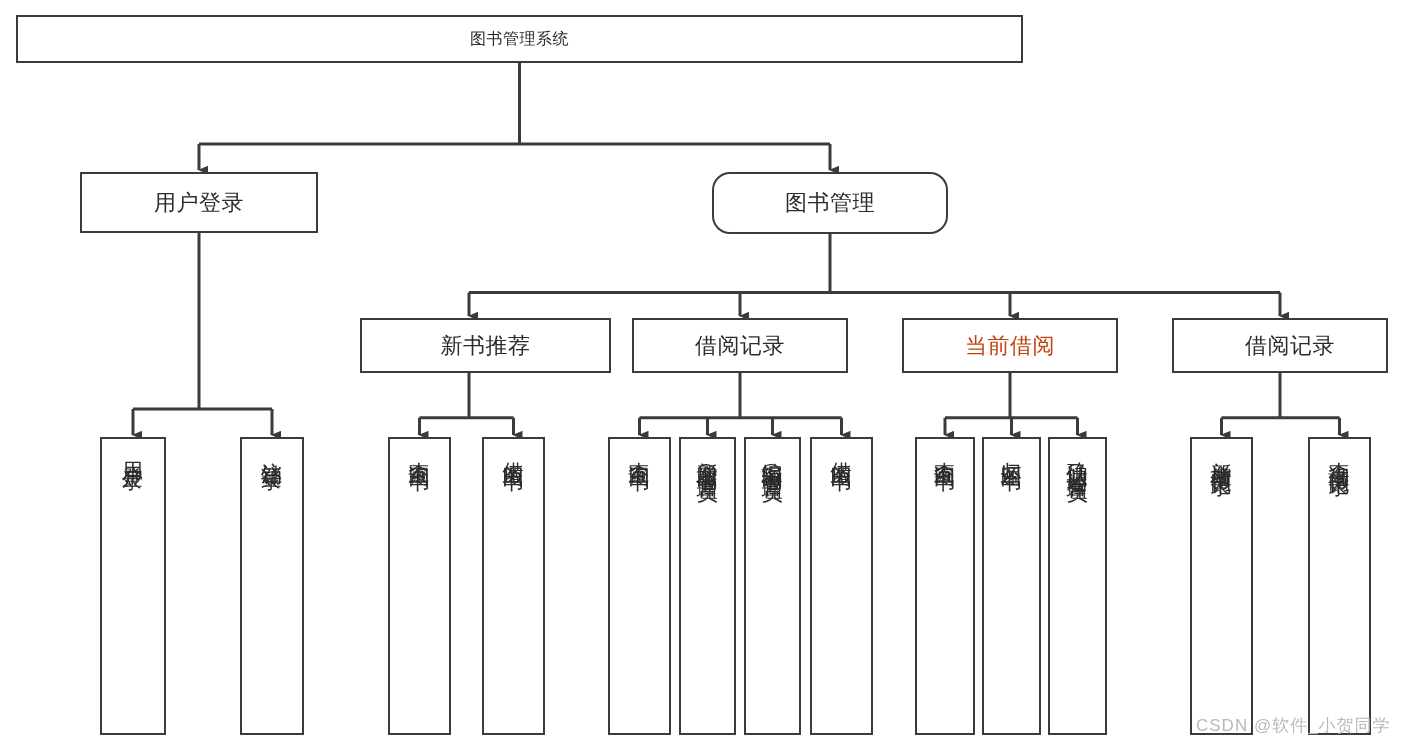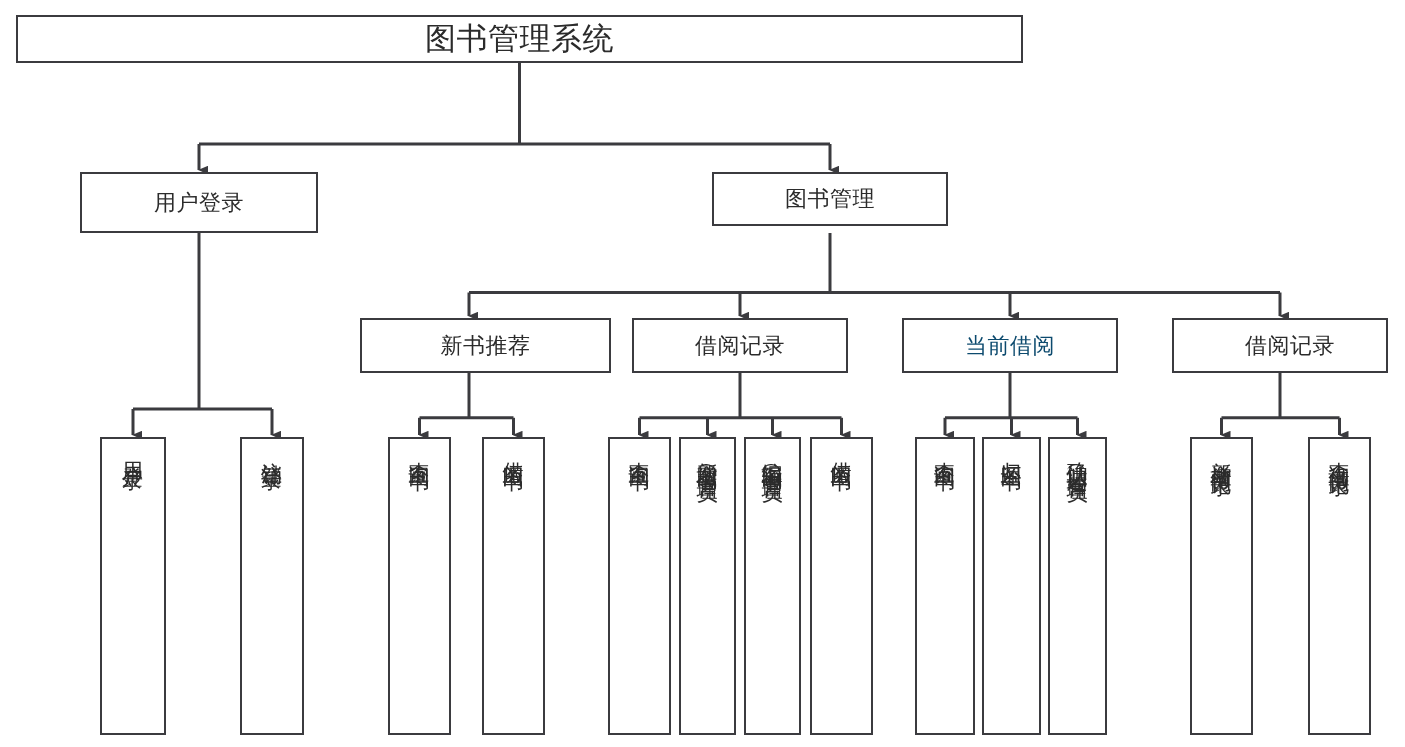--- a/index.html
+++ b/index.html
@@ -39,21 +39,21 @@
     color: #2b2b2b;
     text-align: center;
     line-height: 1.18;
     letter-spacing: 0.5px;
     white-space: nowrap;
   }
   .node-horizontal .node-label {
     font-size: 22px;
   }
   .node-root .node-label {
-    font-size: 31px;
+    font-size: 16px;
   }
   .node-vertical {
     align-items: flex-start;
     padding-top: 6px;
   }
   .node-vertical .node-label {
     writing-mode: vertical-rl;
     text-orientation: upright;
     font-size: 21px;
     line-height: 1.0;
@@ -119,31 +119,31 @@
       </g>
   </svg>
 
   <div id="nodes-layer">
       <div class="node-box node-horizontal node-root" style="left: 16px; top: 15px; width: 1007px; height: 48px; border-color: rgb(59, 59, 63);">
         <span class="node-label" style="color: rgb(43, 43, 43);">图书管理系统</span>
       </div>
       <div class="node-box node-horizontal" style="left: 80px; top: 172px; width: 238px; height: 61px; border-color: rgb(59, 59, 63);">
         <span class="node-label" style="color: rgb(43, 43, 43);">用户登录</span>
       </div>
-      <div class="node-box node-horizontal" style="left: 712px; top: 172px; width: 236px; height: 54px; border-color: rgb(59, 59, 63);">
+      <div class="node-box node-horizontal" style="left: 712px; top: 172px; width: 236px; height: 62px; border-color: rgb(59, 59, 63); border-radius: 18px;">
         <span class="node-label" style="color: rgb(43, 43, 43);">图书管理</span>
       </div>
       <div class="node-box node-horizontal" style="left: 360px; top: 318px; width: 251px; height: 55px; border-color: rgb(59, 59, 63);">
         <span class="node-label" style="color: rgb(43, 43, 43);">新书推荐</span>
       </div>
       <div class="node-box node-horizontal" style="left: 632px; top: 318px; width: 216px; height: 55px; border-color: rgb(59, 59, 63);">
         <span class="node-label" style="color: rgb(43, 43, 43);">借阅记录</span>
       </div>
       <div class="node-box node-horizontal" style="left: 902px; top: 318px; width: 216px; height: 55px; border-color: rgb(59, 59, 63);">
-        <span class="node-label" style="color: #0c4a6e;">当前借阅</span>
+        <span class="node-label" style="color: #c2410c;">当前借阅</span>
       </div>
       <div class="node-box node-horizontal" style="left: 1172px; top: 318px; width: 216px; height: 55px; border-color: rgb(59, 59, 63); padding-left: 20px;">
         <span class="node-label" style="color: rgb(43, 43, 43);">借阅记录</span>
       </div>
       <div class="node-box node-vertical" style="left: 100px; top: 437px; width: 66px; height: 298px; border-color: rgb(59, 59, 63);">
         <span class="node-label" style="color: rgb(43, 43, 43);">用户登录</span>
       </div>
       <div class="node-box node-vertical" style="left: 240px; top: 437px; width: 64px; height: 298px; border-color: rgb(59, 59, 63);">
         <span class="node-label" style="color: rgb(43, 43, 43);">注销登录</span>
       </div>
@@ -175,13 +175,14 @@
         <span class="node-label" style="color: rgb(43, 43, 43);">确认归还（管理员）</span>
       </div>
       <div class="node-box node-vertical" style="left: 1190px; top: 437px; width: 63px; height: 298px; border-color: rgb(59, 59, 63);">
         <span class="node-label" style="color: rgb(43, 43, 43);">新增借阅记录</span>
       </div>
       <div class="node-box node-vertical" style="left: 1308px; top: 437px; width: 63px; height: 298px; border-color: rgb(59, 59, 63);">
         <span class="node-label" style="color: rgb(43, 43, 43);">查询借阅记录</span>
       </div>
     </div>
 
+  <div class="watermark" id="watermark" style="left: 1196px; top: 714px;">CSDN @软件_小贺同学</div>
 </div>
 
 </body></html>

